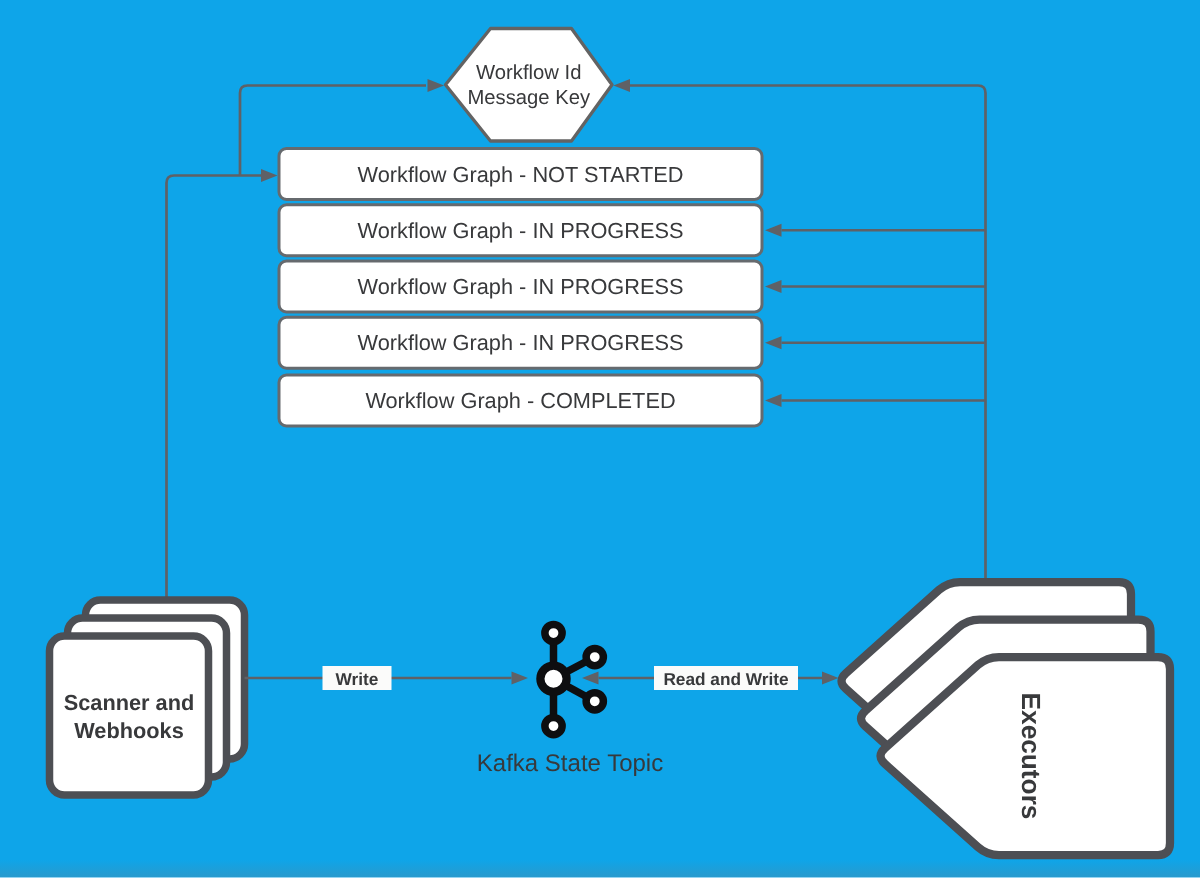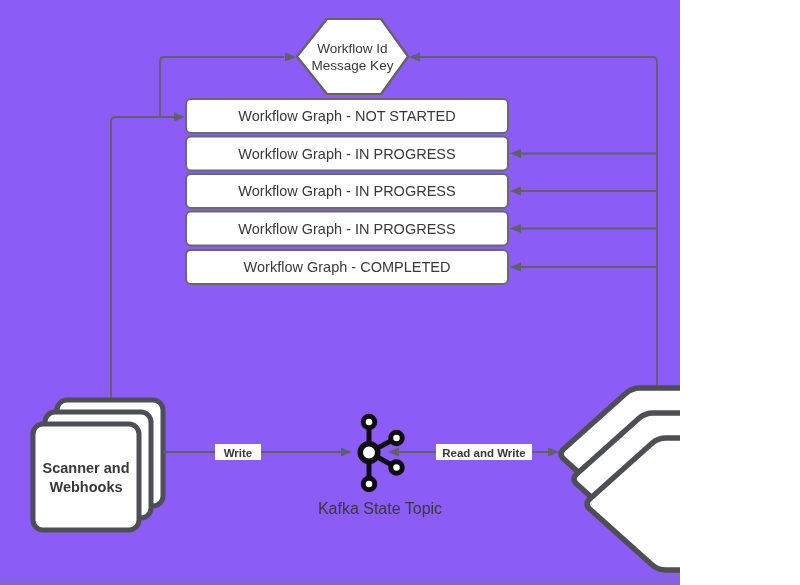--- a/index.html
+++ b/index.html
@@ -2,23 +2,23 @@
 <html><head>
 <meta charset="utf-8">
 <style>
   html, body {
     margin: 0;
     padding: 0;
     background: #ffffff;
   }
   .stage {
     position: relative;
-    width: 680px;
+    width: 800px;
     height: 585px;
-    background: #8b5cf6;
+    background: #0ea5e9;
     overflow: hidden;
     font-family: "Liberation Sans", sans-serif;
   }
   svg text {
     font-family: "Liberation Sans", sans-serif;
     fill: #38393b;
   }
   .bottom-shade {
     position: absolute;
     left: 0; right: 0; bottom: 0;

